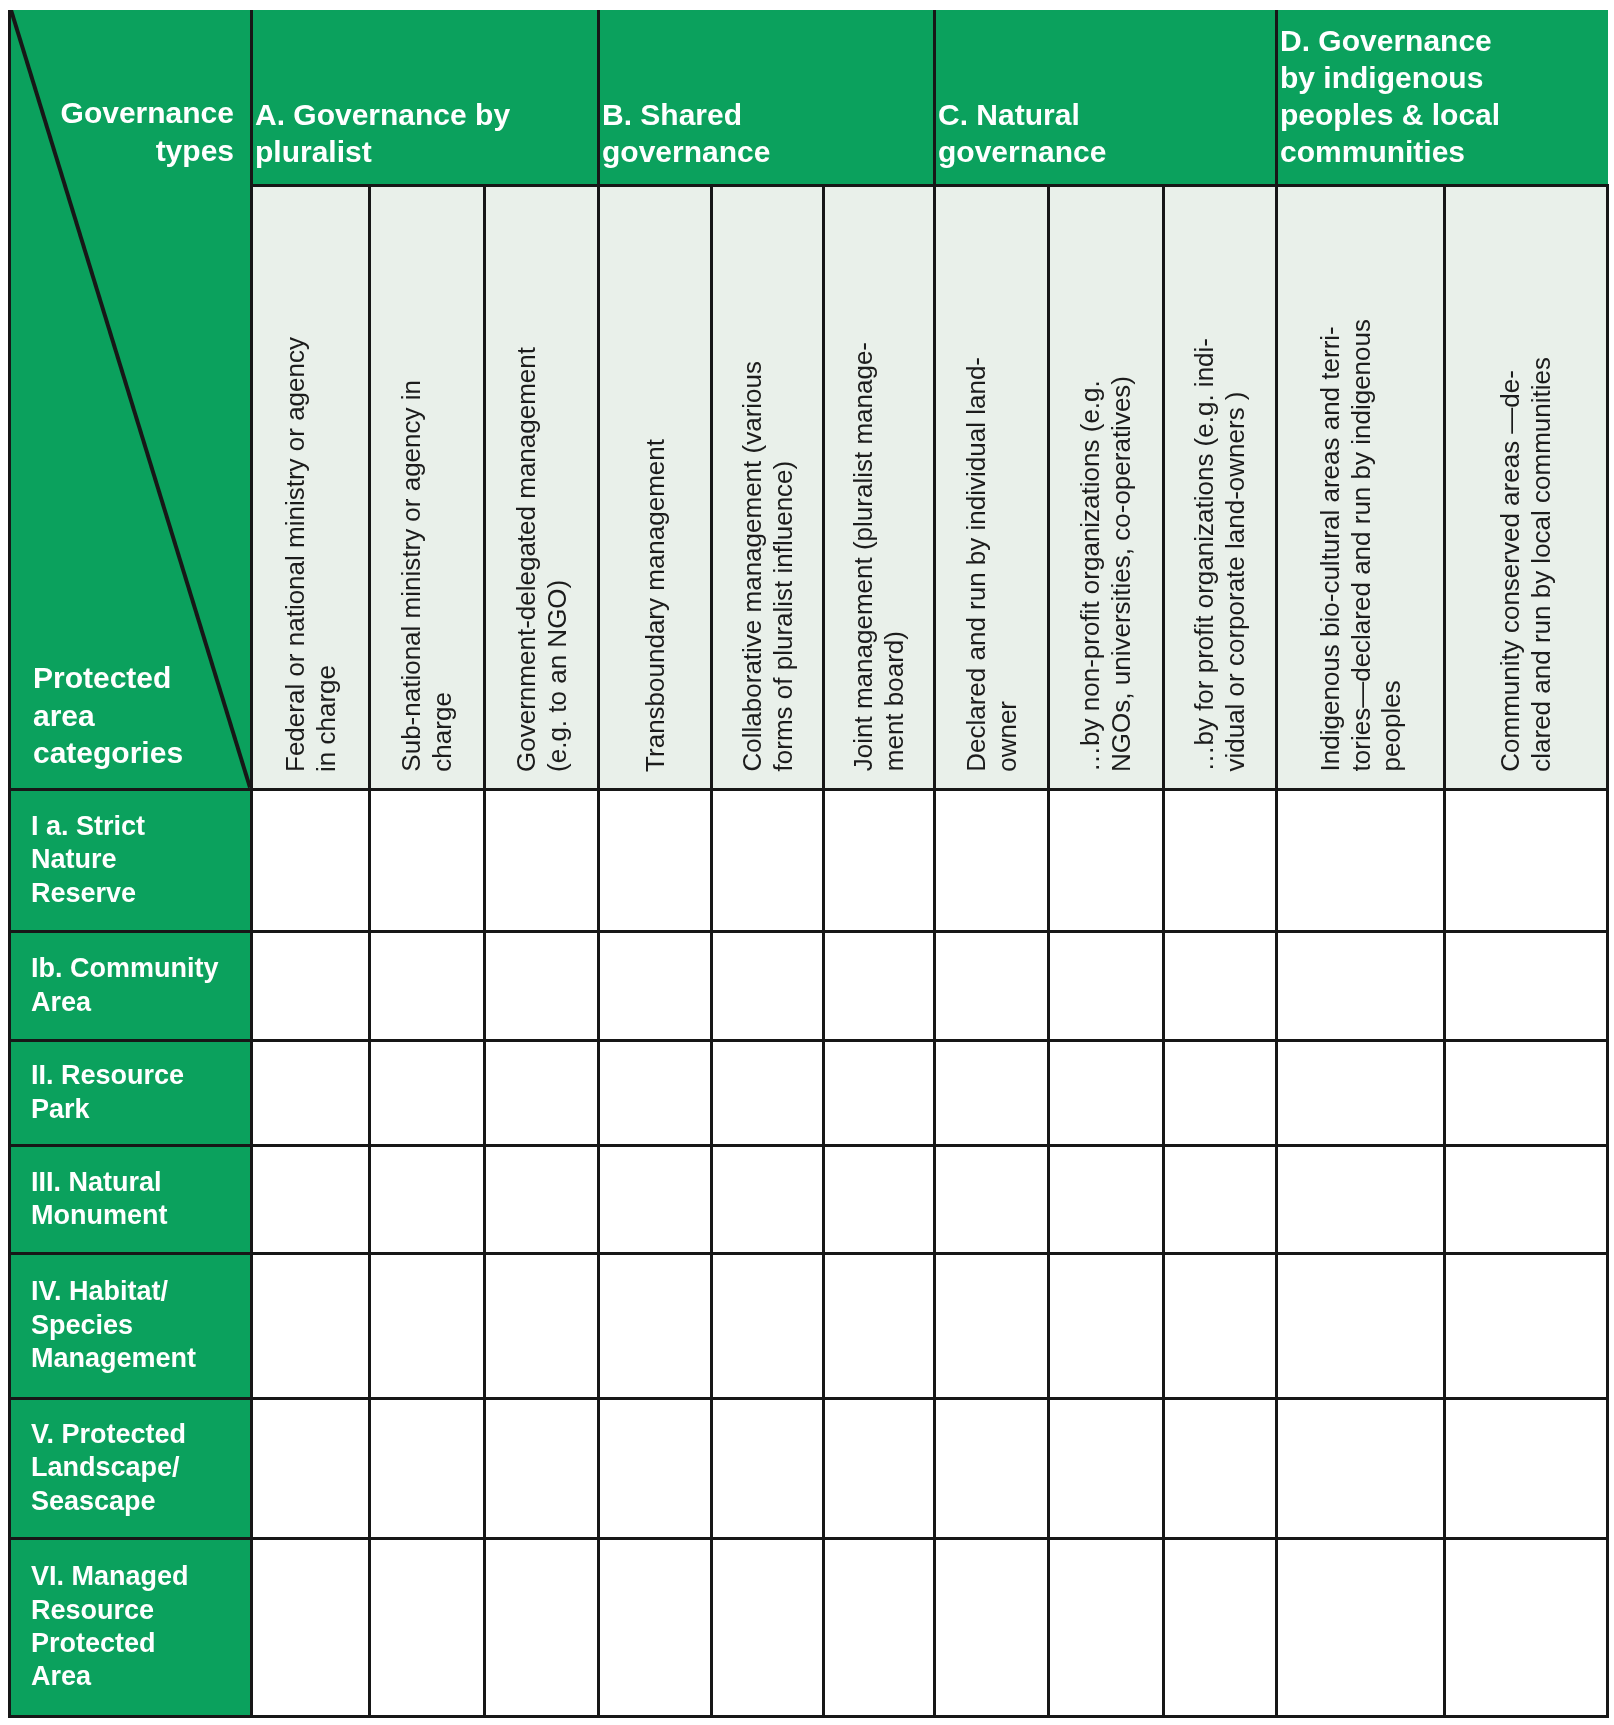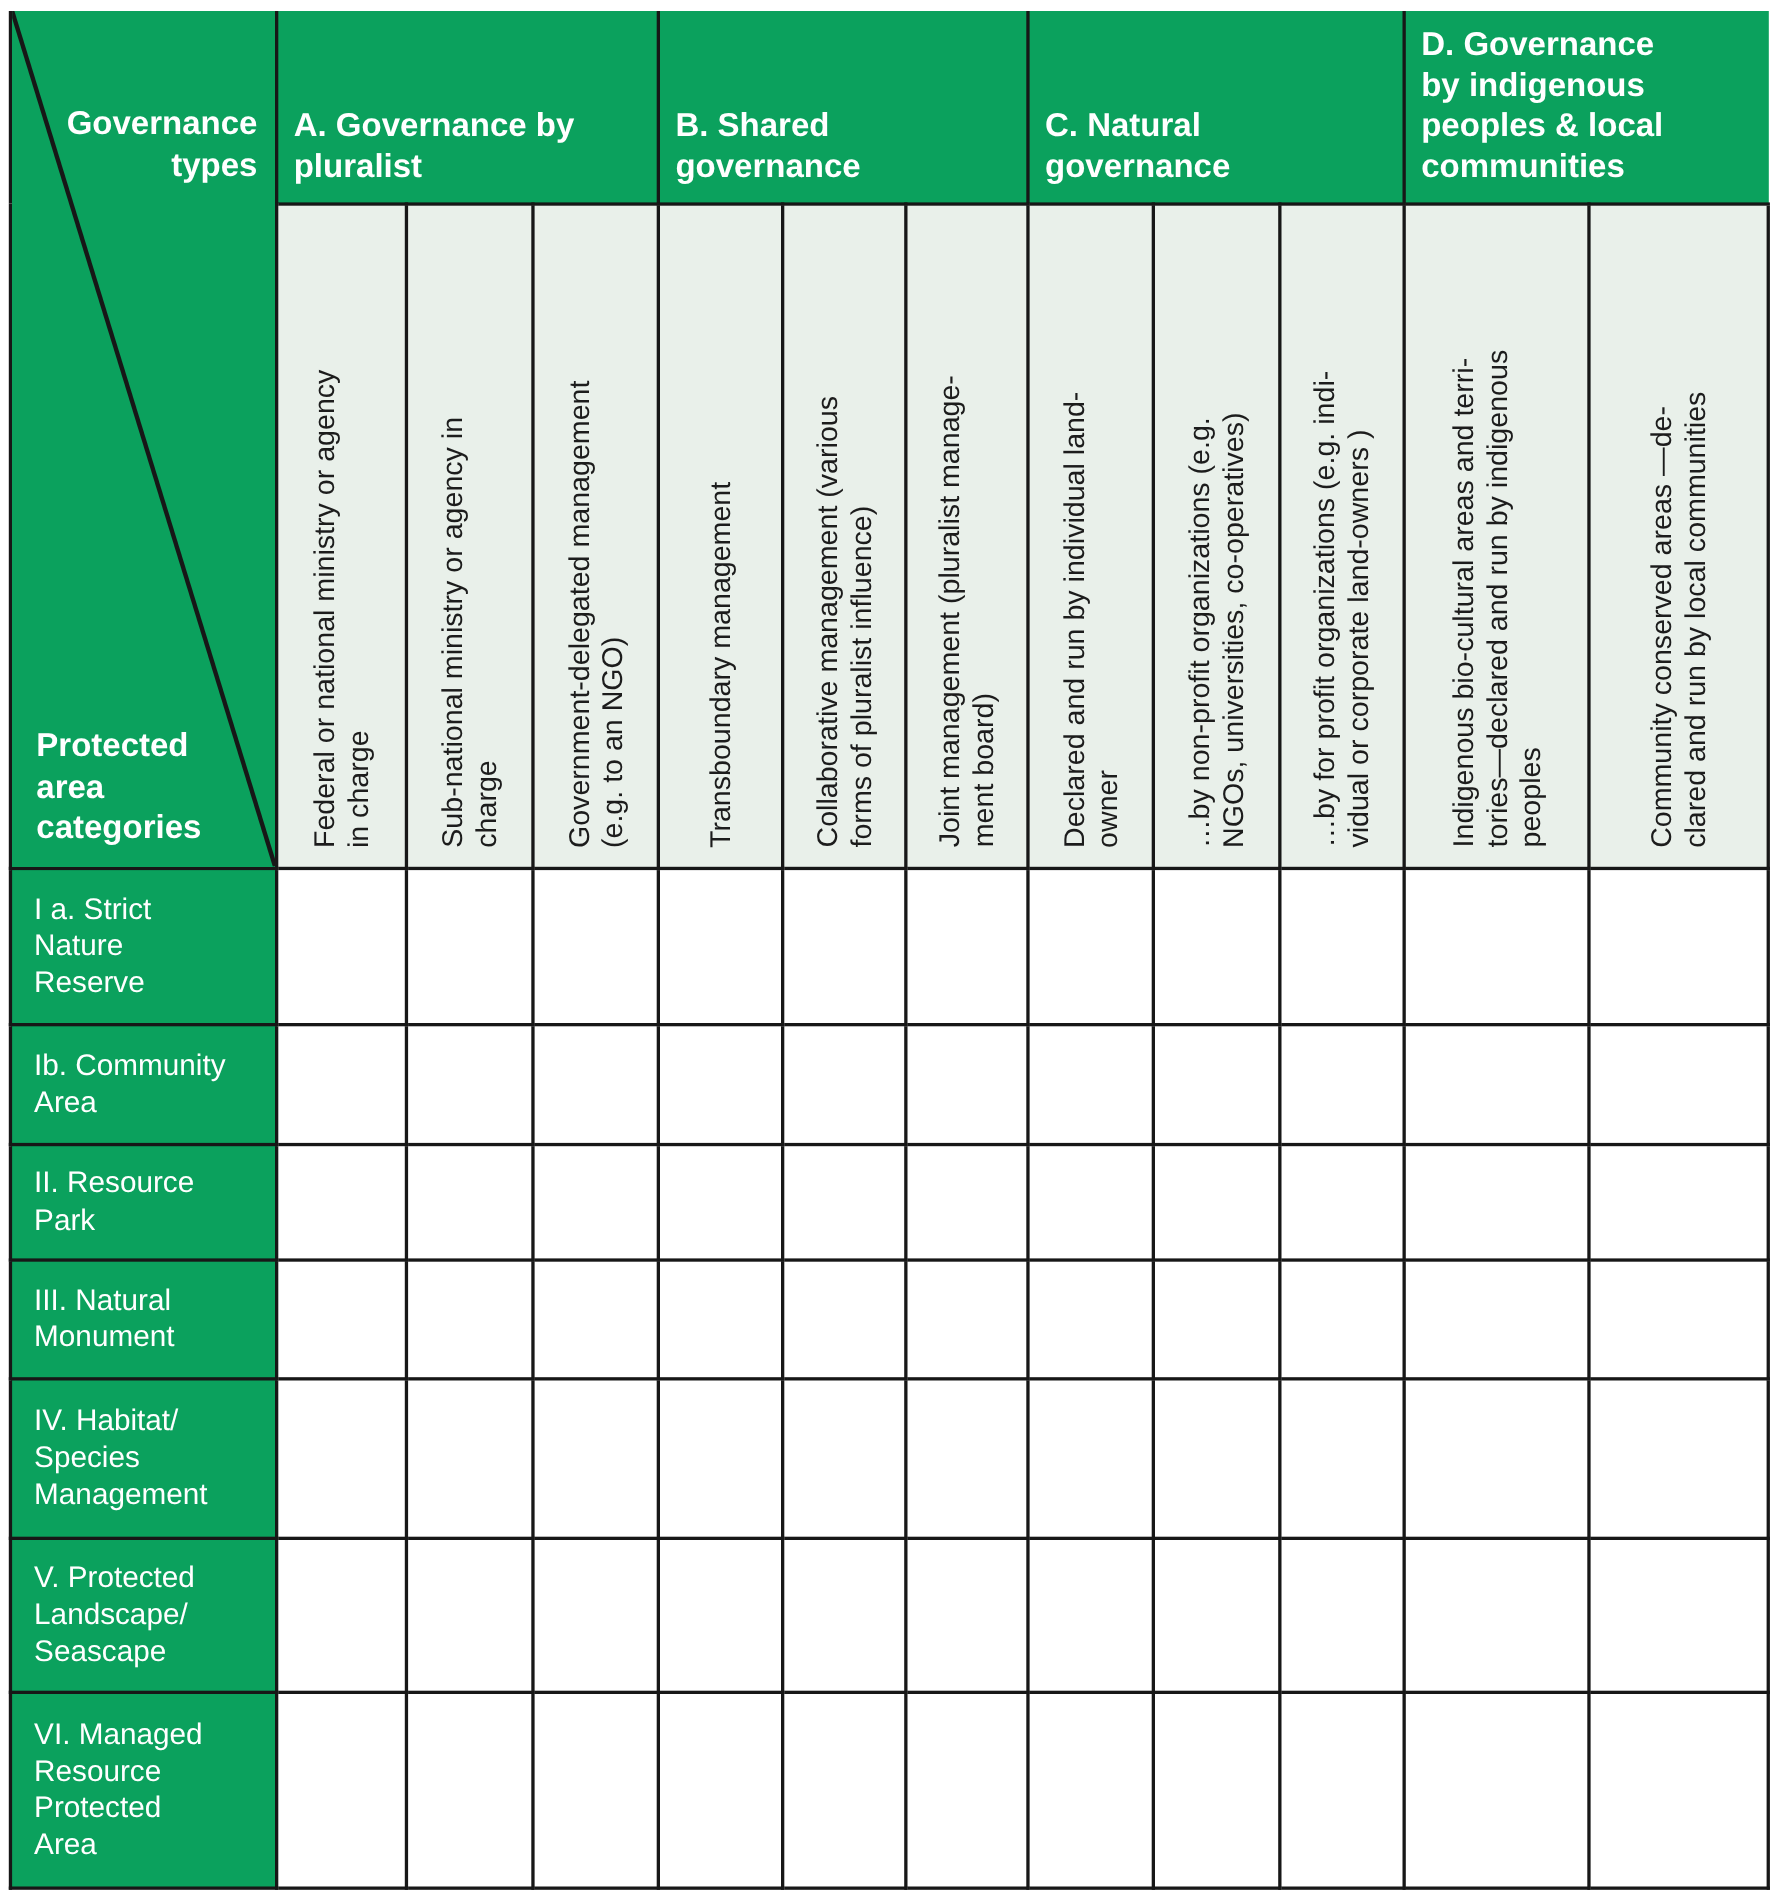--- a/index.html
+++ b/index.html
@@ -19,31 +19,31 @@
   th.no-right{border-right:0;}
   
   th.corner{background:var(--green); position:relative; overflow:hidden;}
   .corner-svg{position:absolute; left:0; top:0; width:100%; height:100%; display:block;}
   .corner-top{position:absolute; top:84px; right:16px; text-align:right;
     color:var(--header-text); font-size:30px; font-weight:700; line-height:1.25; white-space:pre-line;}
   .corner-bottom{position:absolute; bottom:16px; left:22px; text-align:left;
     color:var(--header-text); font-size:30px; font-weight:700; line-height:1.25; white-space:pre-line;}
   
   th.grouph{background:var(--green); vertical-align:bottom; text-align:left;}
-  th.grouph .gl{display:block; padding:10px 8px 13px 14px; color:var(--header-text);
+  th.grouph .gl{display:block; padding:10px 8px 13px 2px; color:var(--header-text);
     font-size:30px; font-weight:700; line-height:1.23; white-space:pre-line;}
   
   th.rot{background:var(--subheader-bg); vertical-align:bottom; text-align:center; height:601px;}
   th.rot .rt{display:inline-block; writing-mode:vertical-rl; transform:rotate(180deg);
     margin-bottom:12px; color:var(--subheader-text); font-size:26px; font-weight:400;
     line-height:1.18; white-space:pre-line; text-align:left;}
   
   th.rowhead{background:var(--green); text-align:left; vertical-align:middle;}
   th.rowhead .rl{display:block; padding:6px 4px 6px 20px; color:var(--header-text);
-    font-size:27px; font-weight:400; line-height:1.24; white-space:pre-line;}
+    font-size:27px; font-weight:700; line-height:1.24; white-space:pre-line;}
   td.cell{background:var(--body-cell-bg);}
 </style>
 </head>
 <body>
 
 <div class="wrap">
 <table>
   <colgroup>
     <col style="width:242px">
         <col style="width:118px">

